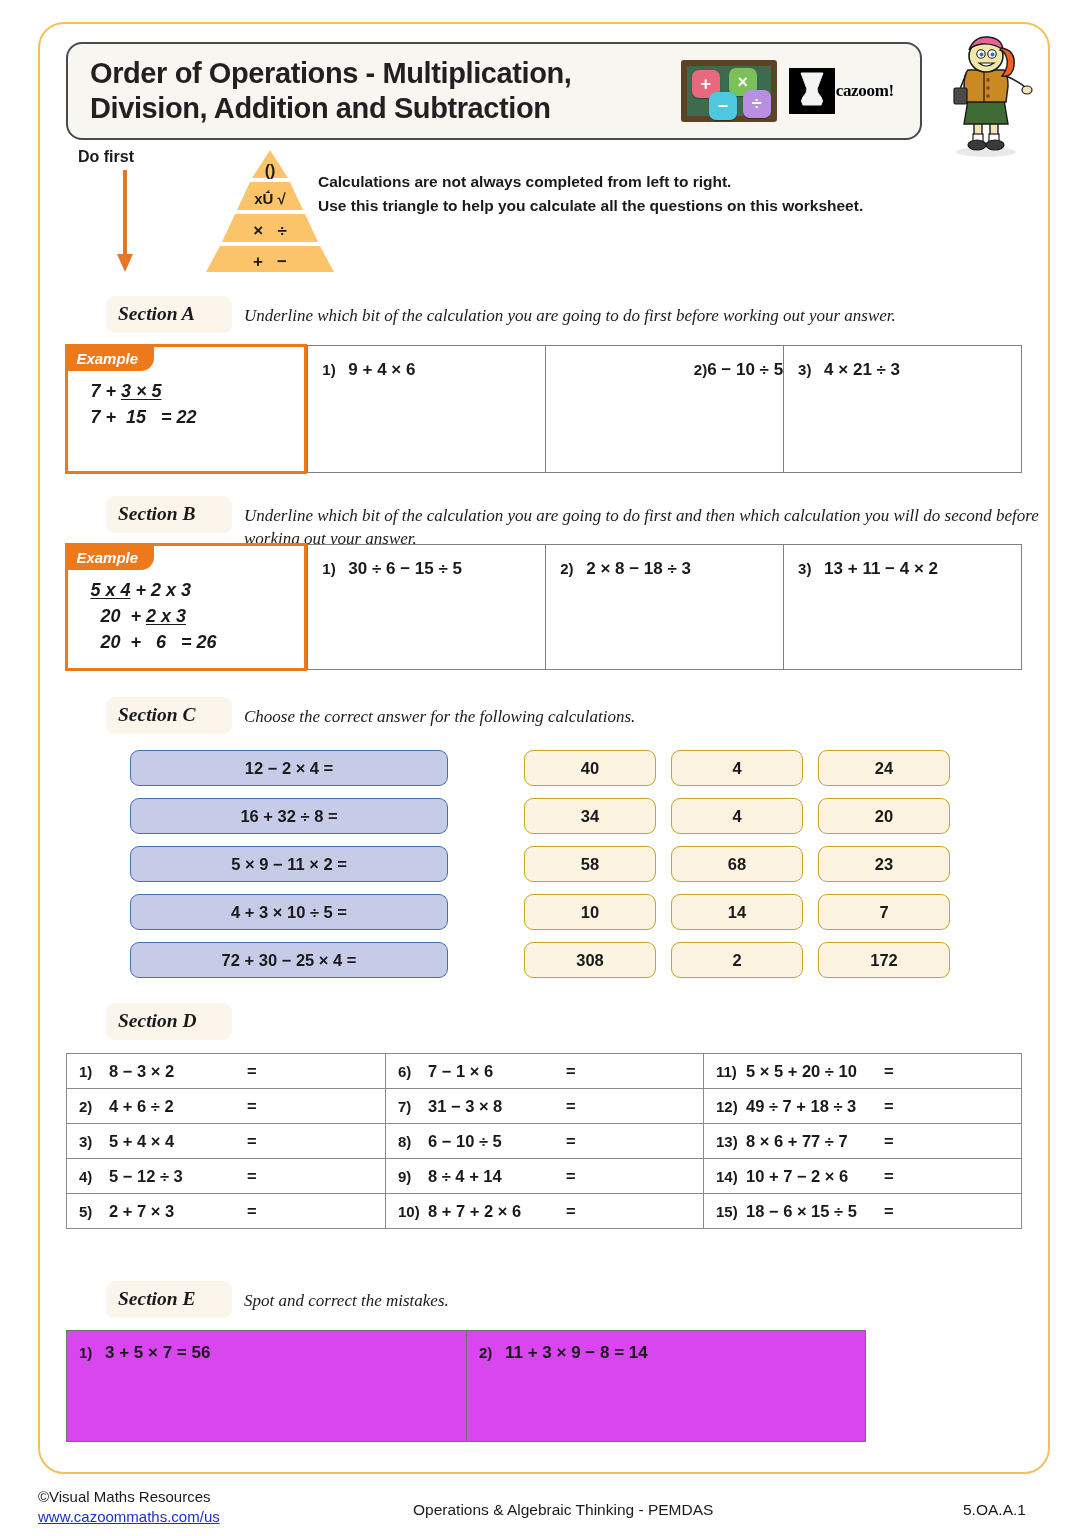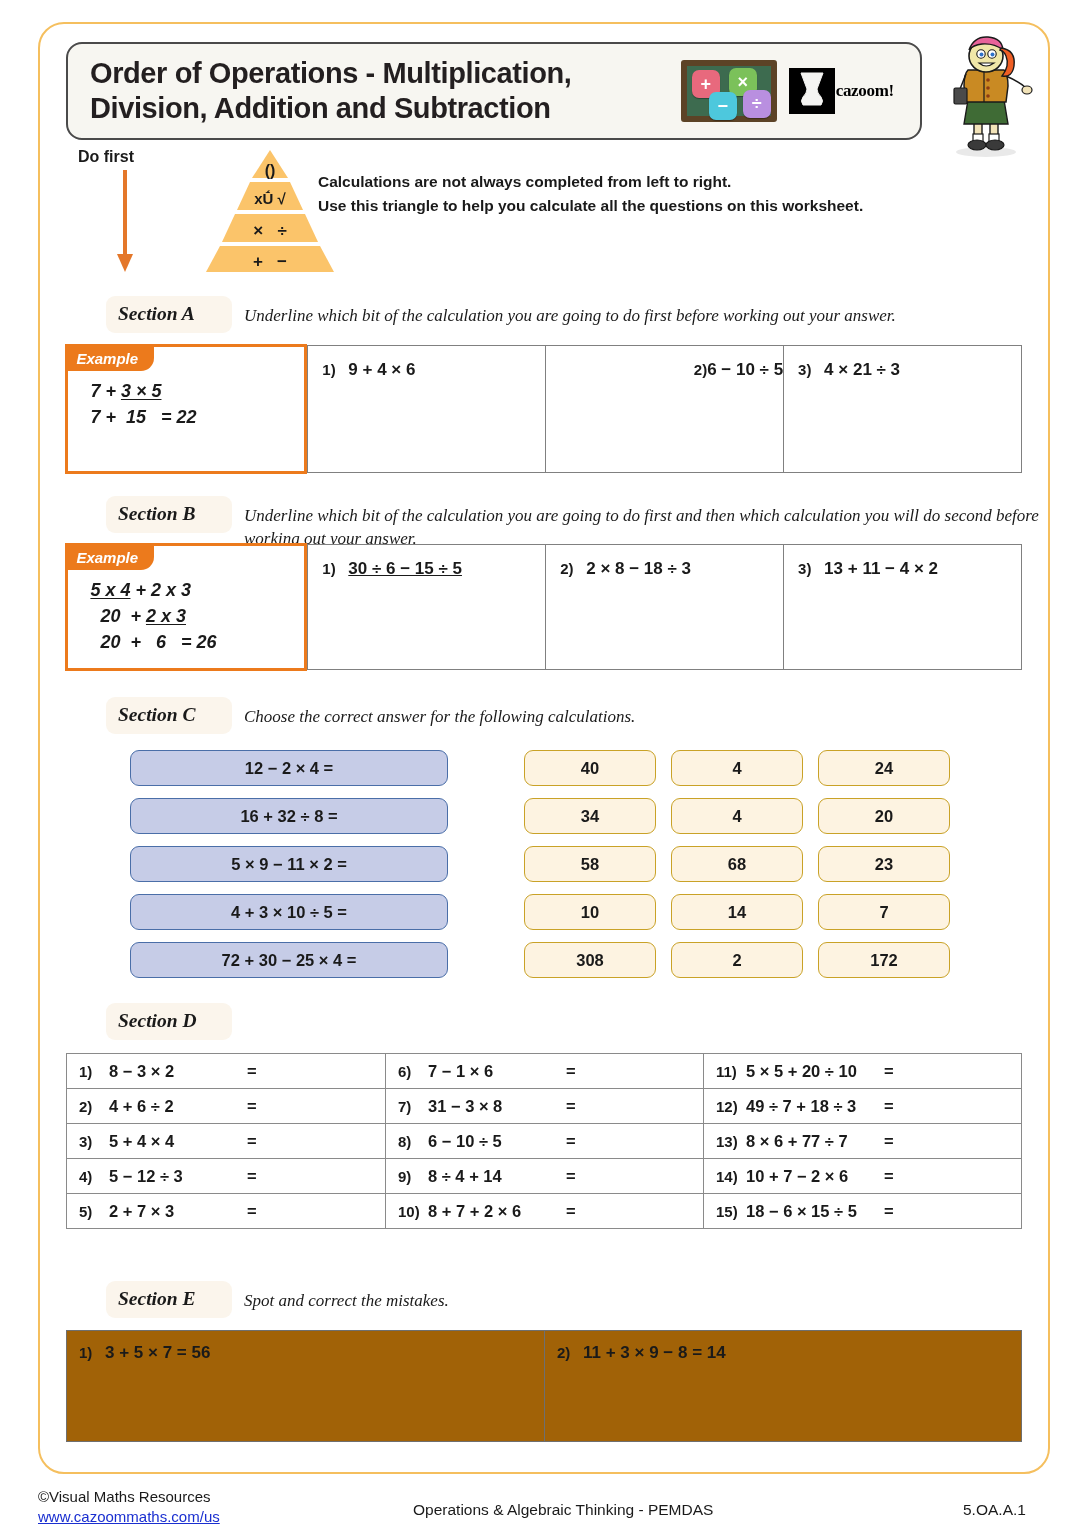--- a/index.html
+++ b/index.html
@@ -225,23 +225,23 @@
     white-space: nowrap;
     vertical-align: middle;
   }
   .d-num { display:inline-block; min-width: 30px; font-size: 15px; }
   .d-expr { display:inline-block; min-width: 138px; }
 
   
   .e-table {
     position: absolute;
     display: flex;
-    width: 956px; height: 112px;
+    width: 800px; height: 112px;
     border: 1.6px solid #6f6f6f;
-    background: #a16207;
+    background: #d946ef;
     justify-content: flex-end;
   }
   .e-cell {
     width: 50%;
     border-left: 1.6px solid #6f6f6f;
     padding: 12px 0 0 12px;
     font-size: 17px; font-weight: bold;
   }
   .e-cell:first-child { border-left: none; }
   .e-cell .qnum { display:inline-block; min-width: 26px; font-size: 15px; }
@@ -378,21 +378,21 @@
   <div class="sec-head" style="left:62px; top:496px; width:960px;">
     <div class="sec-pill">Section B</div>
     <div class="sec-desc">Underline which bit of the calculation you are going to do first and then which calculation you will do second before working out your answer.</div>
   </div>
 
   <div class="ab-table" style="left:66px; top:544px; width:956px; height:126px;">
     <div class="ab-cell example-cell" style="width:242px;">
       <div class="example-tab">Example</div>
       <div class="example-body"><span class="u">5 x 4</span><span> + 2 x 3</span><br><span>  20  + </span><span class="u">2 x 3</span><br><span>  20  +   6   = 26</span></div>
     </div>
-    <div class="ab-cell" style="width:238px;text-decoration:underline;">
+    <div class="ab-cell" style="width:238px;">
       <span class="qnum">1)</span><span>30 ÷ 6 − 15 ÷ 5</span>
     </div>
     <div class="ab-cell" style="width:238px;">
       <span class="qnum">2)</span><span>2 × 8 − 18 ÷ 3</span>
     </div>
     <div class="ab-cell" style="width:238px;">
       <span class="qnum">3)</span><span>13 + 11 − 4 × 2</span>
     </div>
   </div>
 

